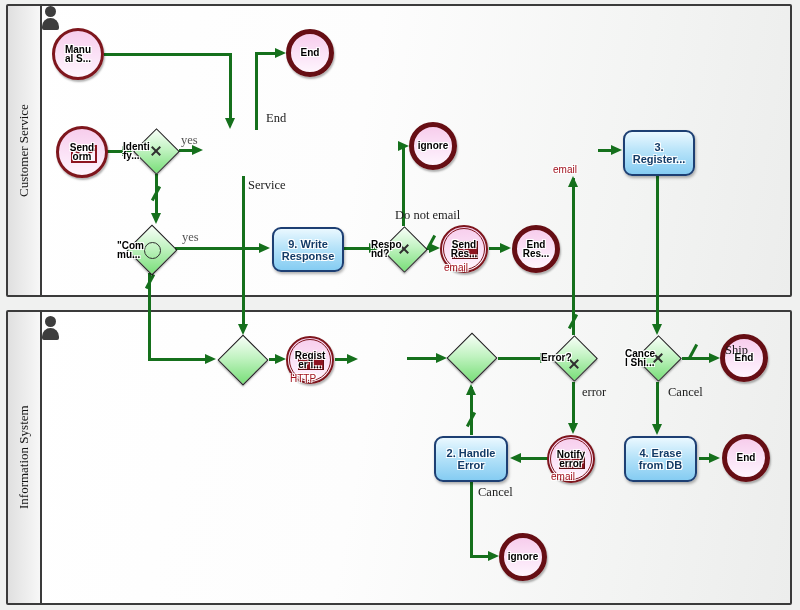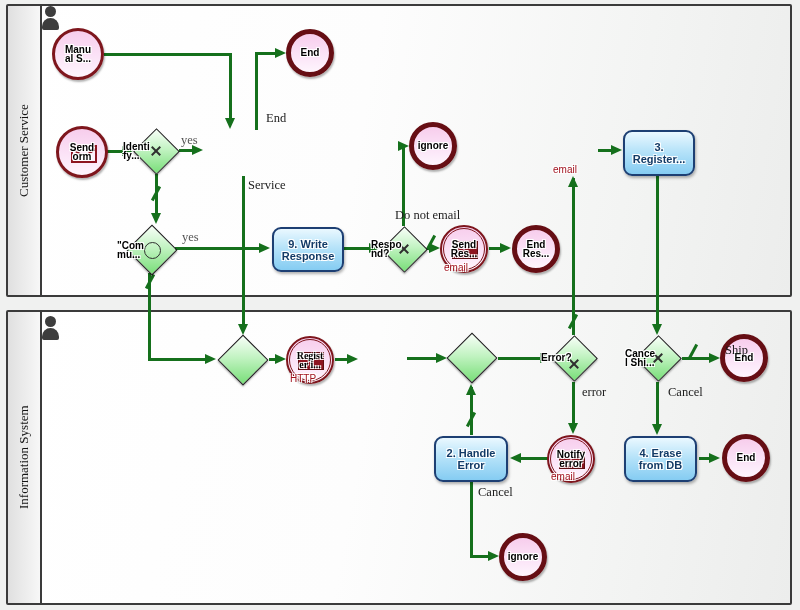--- a/index.html
+++ b/index.html
@@ -259,21 +259,21 @@
   </div>
   <div class="sub" style="left:553px;top:164px;width:40px;">email</div>
   <div class="task" style="left:623px;top:130px;width:68px;height:42px;">
     <span class="halo">3.</span>
       <span class="halo">Register...</span>
   </div>
 
   <div class="gw gw50" style="left:218px;top:335px;width:50px;height:50px;">
     <div class="gw-shape" style="left:7px;top:7px;width:34px;height:34px;"></div>
   </div>
-  <div class="ev ev-int" style="left:286px;top:336px;font-family:Liberation Serif, serif;">
+  <div class="ev ev-int" style="left:286px;top:336px;">
     <div class="env env-filled"></div>
     <div class="ev-label">
         <span class="halo">Regist</span>
         <span class="halo">er i...</span>
       </div>
   </div>
   <div class="sub" style="left:290px;top:373px;width:40px;">HTTP</div>
   <div class="gw gw50" style="left:447px;top:333px;width:50px;height:50px;">
     <div class="gw-shape" style="left:7px;top:7px;width:34px;height:34px;"></div>
   </div>

